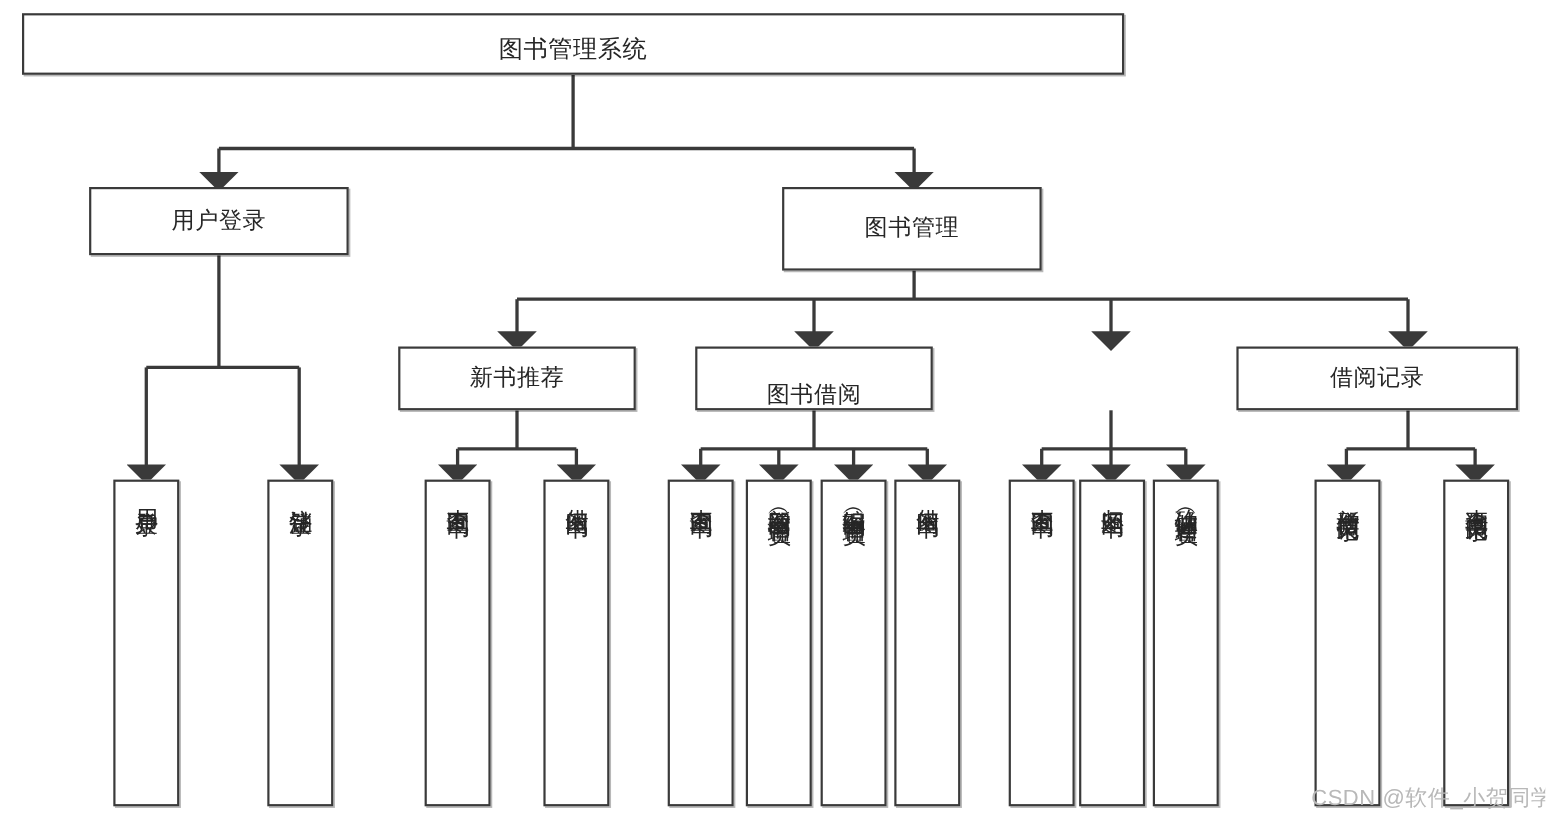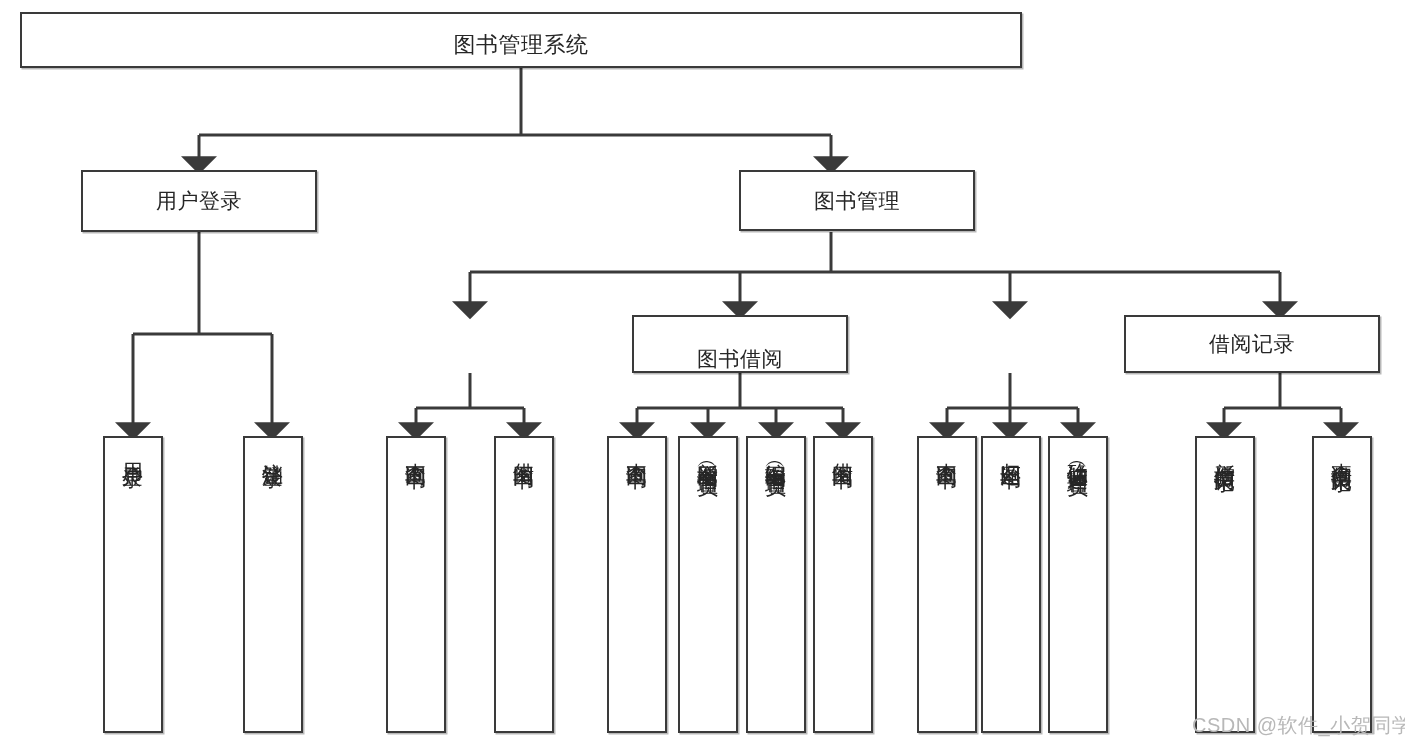--- a/index.html
+++ b/index.html
@@ -127,24 +127,27 @@
     </g>
   </svg>
 
   <div class="node h root" style="left:20px; top:12px; width:1002px; height:56px;">
     <span class="label">图书管理系统</span>
   </div>
 
   <div class="node h" style="left:81px; top:170px; width:236px; height:62px;">
     <span class="label">用户登录</span>
   </div>
-  <div class="node h" style="left:739px; top:170px; width:236px; height:61px;">
+  <div class="node h" style="left:711px; top:170px; width:236px; height:76px;">
     <span class="label">图书管理</span>
   </div>
 
+  <div class="node h" style="left:362px; top:315px; width:216px; height:58px;">
+    <span class="label">新书推荐</span>
+  </div>
   <div class="node h" style="left:632px; top:315px; width:216px; height:58px;align-items:flex-end;">
     <span class="label">图书借阅</span>
   </div>
   <div class="node h" style="left:1124px; top:315px; width:256px; height:58px;">
     <span class="label">借阅记录</span>
   </div>
 
   <div class="node v" style="left:103px; top:436px; width:60px; height:297px;">
     <span class="label">用户登录</span>
   </div>

